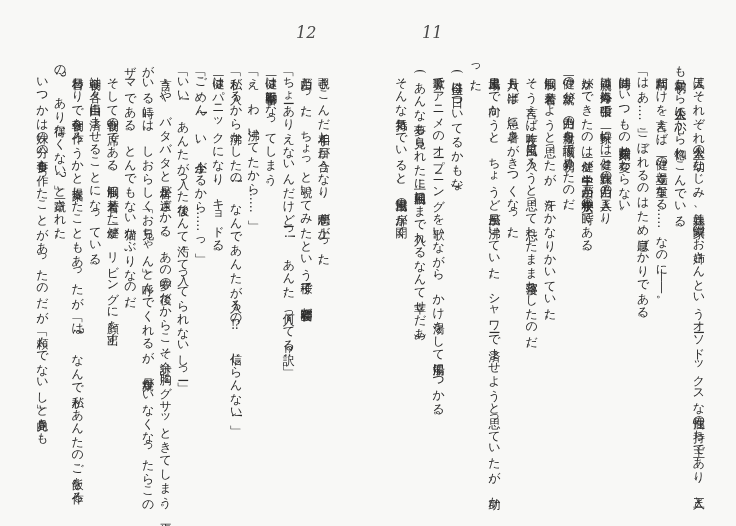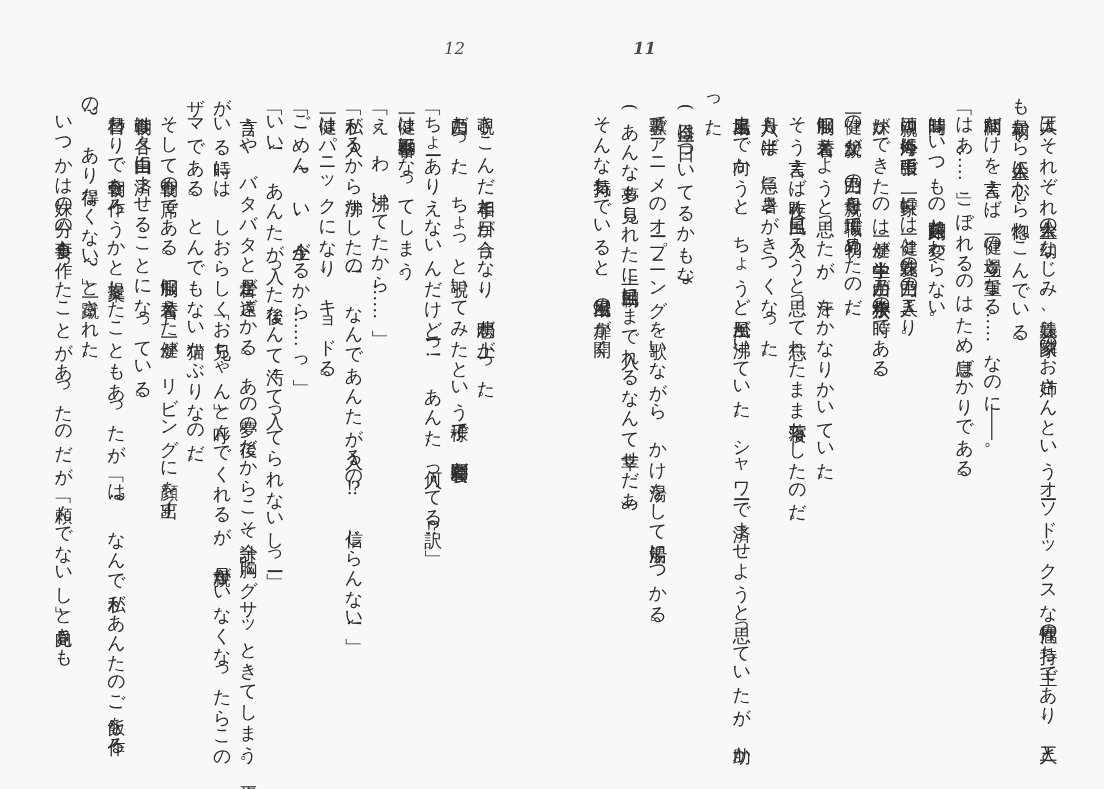--- a/index.html
+++ b/index.html
@@ -45,26 +45,26 @@
   #page11-text p { line-height: 18.6px; }
   
   #page12-text { left: 33px; width: 299px; }
   #page12-text p { line-height: 17.6px; }
 
   .pagenum {
     position: absolute;
     top: 27px;
     font-family: "DejaVu Serif", "Liberation Serif", serif;
     font-style: italic;
-    font-size: 11px;
+    font-size: 16px;
     color: #4a4a4a;
     line-height: 12px;
   }
   #pagenum-left  { left: 296px; }
-  #pagenum-right { left: 422px; font-weight: bold; }
+  #pagenum-right { left: 422px; }
 </style>
 </head>
 <body>
 
 <div id="page-left-surface" class="page-surface"></div>
 
 <div id="page-right-surface" class="page-surface"></div>
 
 <div id="pagenum-left" class="pagenum">12</div>
 <div id="pagenum-right" class="pagenum">11</div>

